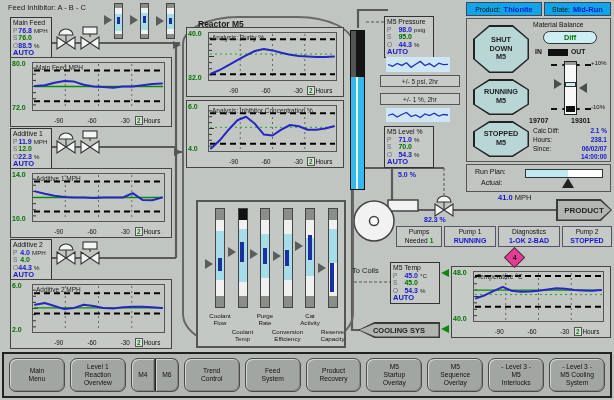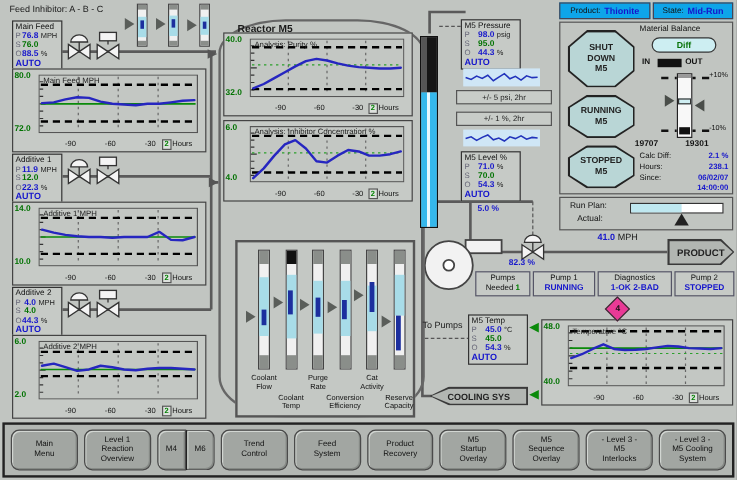--- a/index.html
+++ b/index.html
@@ -503,21 +503,21 @@
       <div class="glabel" style="left: 109.5px; top: 126px; width: 50px;">Reserve
 Capacity</div>
     </div>
 
   <div class="lab c-b bold" style="left:398px;top:171px;font-size:7px">5.0 %</div>
   <div class="lab c-b bold" style="left:424px;top:216px;font-size:7px">82.3 %</div>
   <div class="lab" style="left:498px;top:193px">
     <span class="c-b bold">41.0</span>
     <span>MPH</span>
   </div>
-  <div class="lab" style="left:352px;top:266px">To Pumps</div>
+  <div class="lab" style="left:352px;top:266px">To Coils</div>
 
   <div class="hdrbox" style="left:466px;top:2px;width:76px;height:14px">
     <span>Product:</span>
     <span class="hval">Thionite</span>
   </div>
   <div class="hdrbox" style="left:544px;top:2px;width:67px;height:14px">
     <span>State:</span>
     <span class="hval">Mid-Run</span>
   </div>
 

